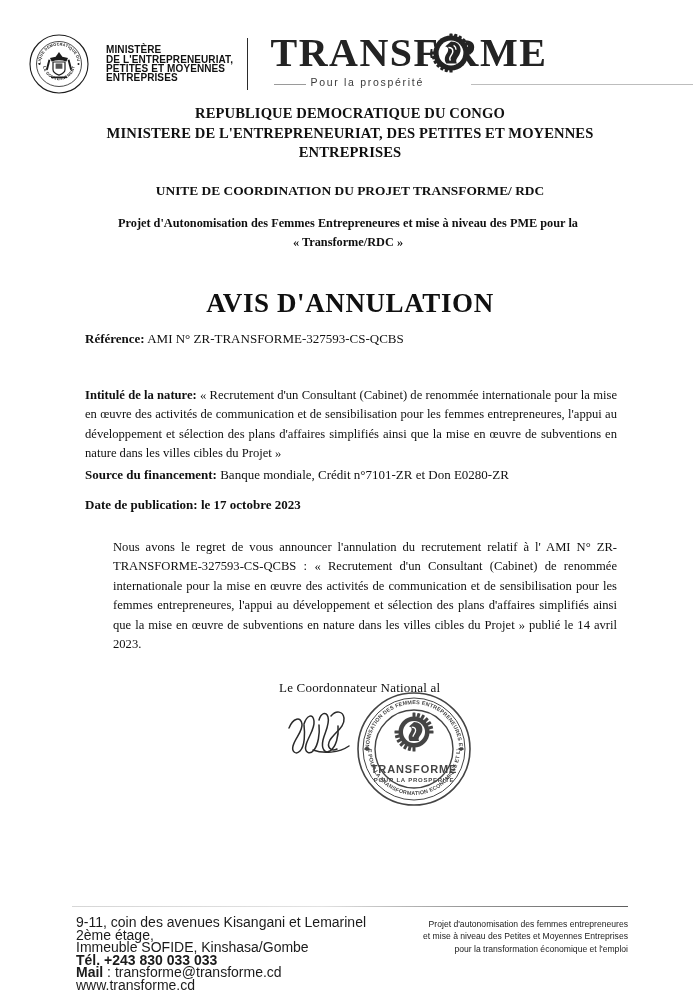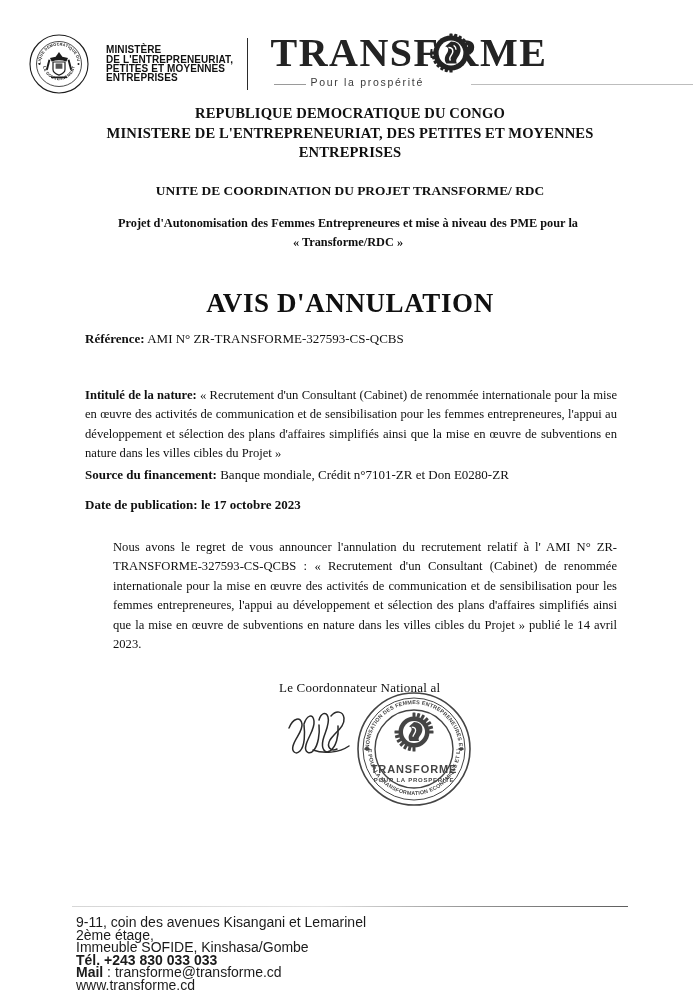--- a/index.html
+++ b/index.html
@@ -418,14 +418,19 @@
     <div>Immeuble SOFIDE, Kinshasa/Gombe</div>
     <div>
       <span class="strong">Tél.</span><span class="strong"> +243 830 033 033</span>
     </div>
     <div>
       <span class="strong">Mail</span><span> : transforme@transforme.cd</span>
     </div>
     <div>www.transforme.cd</div>
   </div>
 
+  <div class="footer-right">
+    <div>Projet d'autonomisation des femmes entrepreneures</div>
+    <div>et mise à niveau des Petites et Moyennes Entreprises</div>
+    <div>pour la transformation économique et l'emploi</div>
+  </div>
 
 </div>
 
 </body></html>

